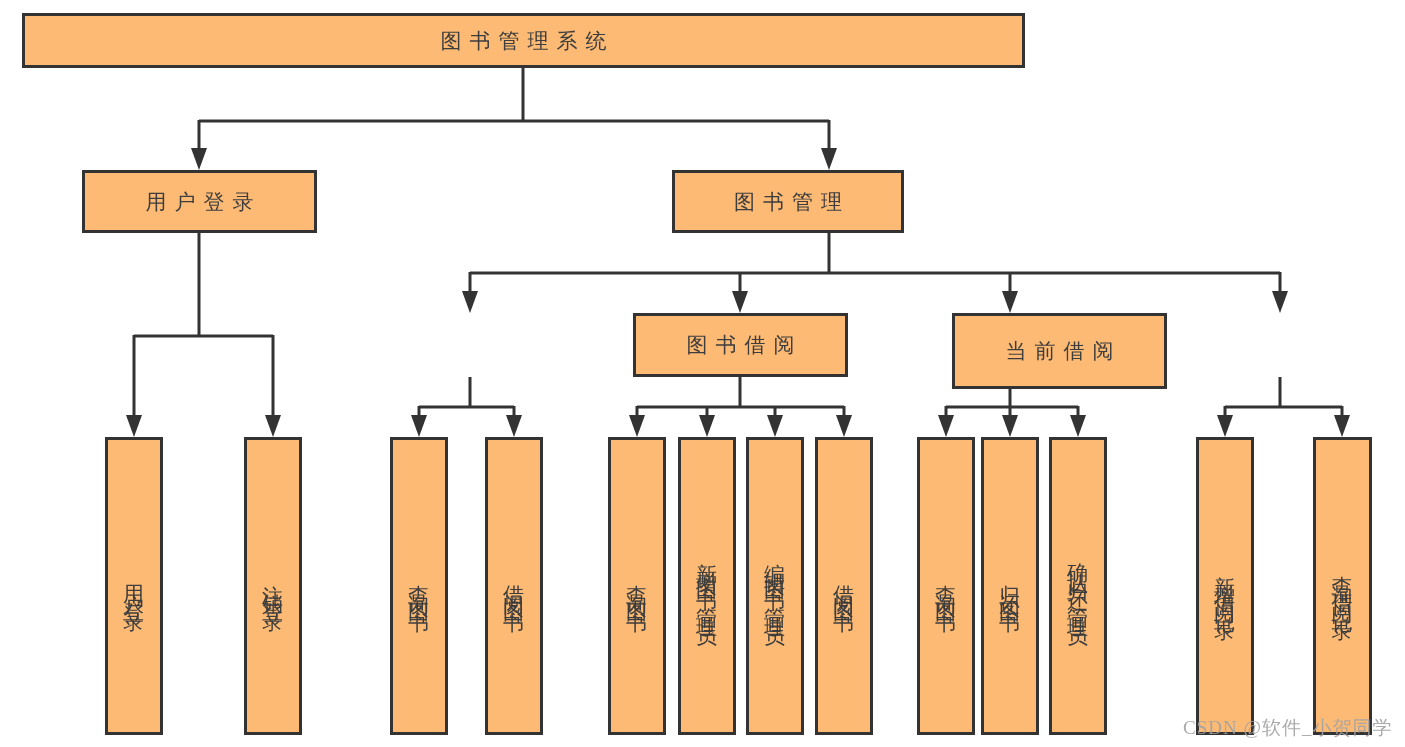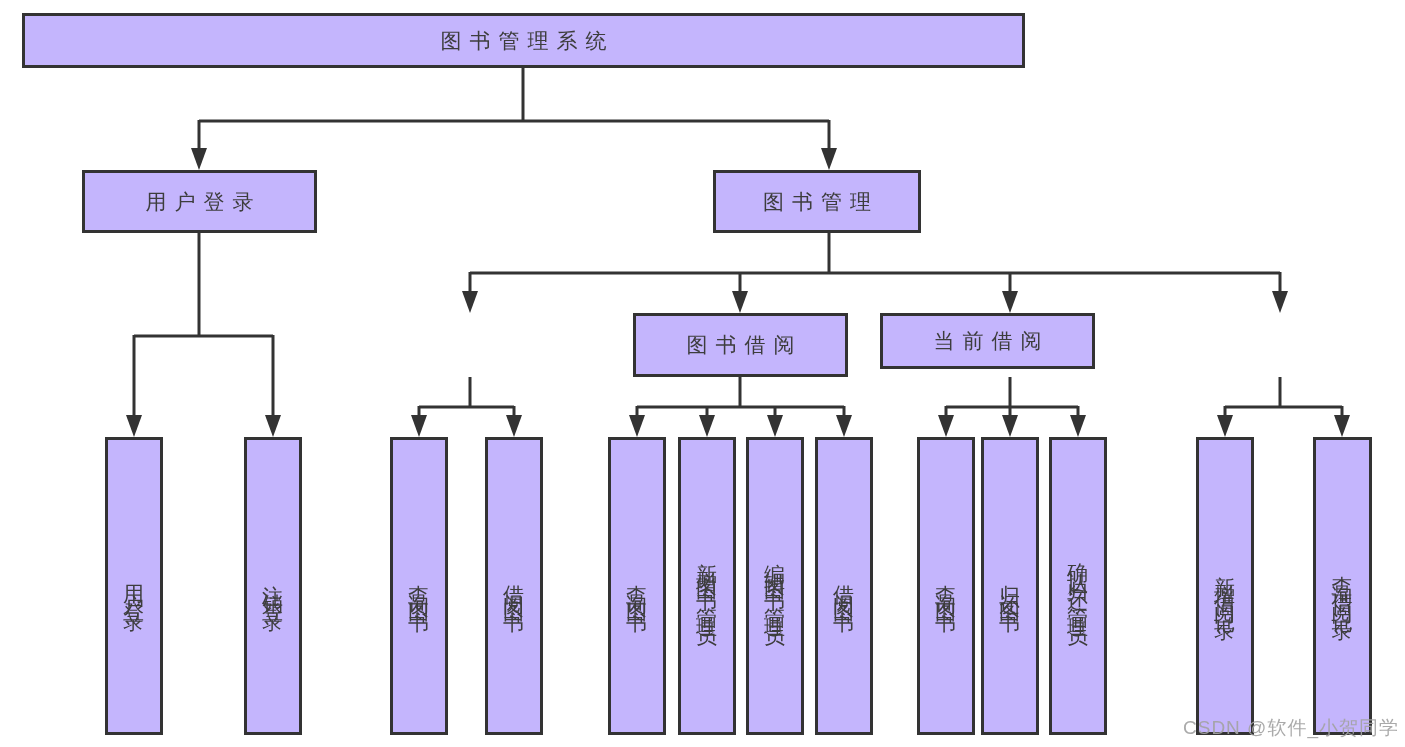--- a/index.html
+++ b/index.html
@@ -6,21 +6,21 @@
   .canvas{
     position:relative;
     width:1405px;height:747px;
     background:#ffffff;
     font-family:"Liberation Sans","DejaVu Sans",sans-serif;
     overflow:hidden;
   }
   .connectors{position:absolute;left:0;top:0;z-index:1;}
   .box{
     position:absolute;
-    background:#c4b5fd;
+    background:#fdba74;
     border:3px solid #333333;
     box-sizing:border-box;
     display:flex;align-items:center;justify-content:center;
     color:#3d3d3d;
     font-size:21px;
     z-index:2;
     white-space:nowrap;
   }
   .box.h span{letter-spacing:8px;text-indent:8px;}
   .box.v span{
@@ -29,20 +29,21 @@
     letter-spacing:9px;
     line-height:1;
   }
   .watermark{
     position:absolute;
     left:1183px;top:715px;
     z-index:3;
     font-size:19px;
     letter-spacing:1px;
     color:rgba(163,163,163,0.92);
+    font-family:Liberation Serif, serif;
   }
 </style>
 </head>
 <body>
 
 <div class="canvas">
 
   <svg class="connectors" width="1405" height="747" viewBox="0 0 1405 747">
     <g stroke="#333333" stroke-width="3" fill="none">
 
@@ -112,28 +113,28 @@
     </g>
   </svg>
 
   <div class="box h" style="left:22px;top:13px;width:1003px;height:55px">
     <span>图书管理系统</span>
   </div>
 
   <div class="box h" style="left:82px;top:170px;width:235px;height:63px">
     <span>用户登录</span>
   </div>
-  <div class="box h" style="left:713px;top:170px;width:208px;height:63px">
+  <div class="box h" style="left:672px;top:170px;width:232px;height:63px">
     <span>图书管理</span>
   </div>
 
   <div class="box h" style="left:633px;top:313px;width:215px;height:64px">
     <span>图书借阅</span>
   </div>
-  <div class="box h" style="left:880px;top:313px;width:215px;height:56px">
+  <div class="box h" style="left:952px;top:313px;width:215px;height:76px">
     <span>当前借阅</span>
   </div>
 
   <div class="box v" style="left:105px;top:437px;width:58px;height:298px">
     <span>用户登录</span>
   </div>
   <div class="box v" style="left:244px;top:437px;width:58px;height:298px">
     <span>注销登录</span>
   </div>
 

